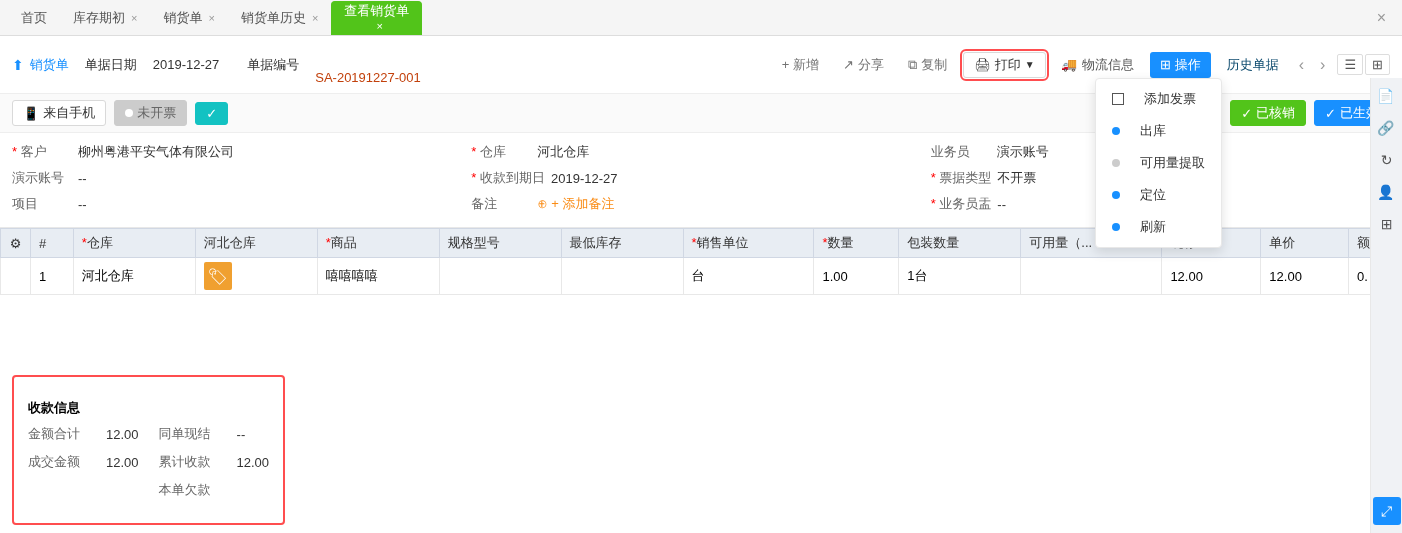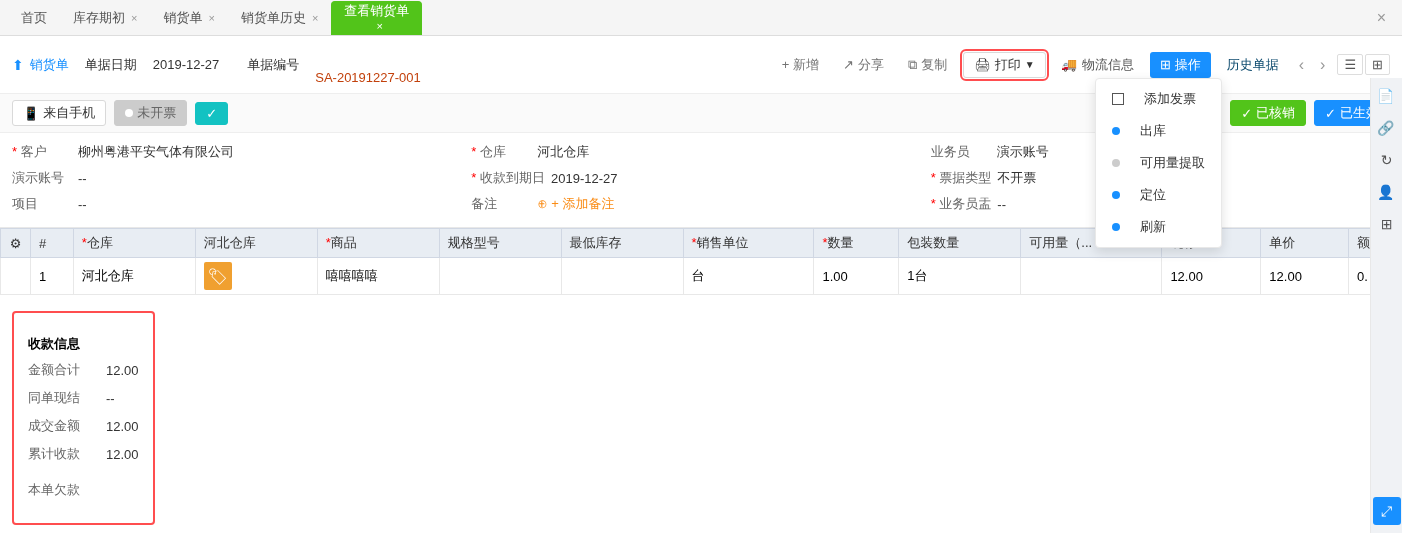--- a/index.html
+++ b/index.html
@@ -504,21 +504,21 @@
           <td>12.00</td>
           <td>0.</td>
         </tr>
       </tbody>
     </table>
   </div>
 
   <div style="display:flex; padding:0; background:#fff;">
     <div class="bottom-panel">
       <div class="bottom-panel-title">收款信息</div>
-      <div style="display:grid; grid-template-columns:1fr; gap:8px 20px;">
+      <div style="display:grid; grid-template-columns:1fr 1fr; gap:8px 20px;">
         <div class="payment-row">
           <span class="payment-label">金额合计</span>
           <span class="payment-value">12.00</span>
         </div>
         <div class="payment-row">
           <span class="payment-label">同单现结</span>
           <span class="payment-value">--</span>
         </div>
         <div class="payment-row">
           <span class="payment-label">成交金额</span>

